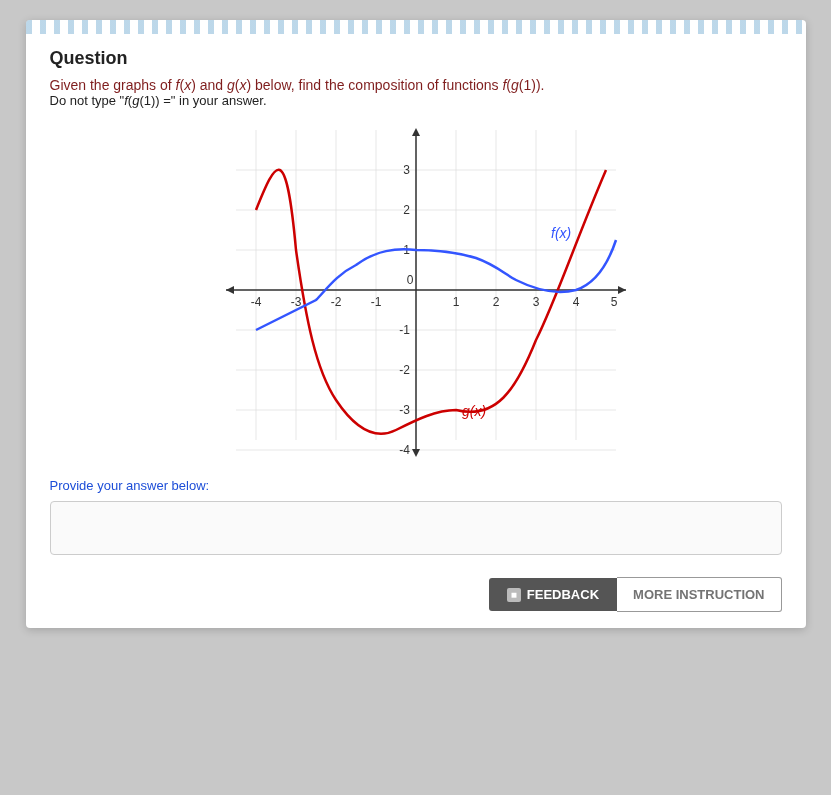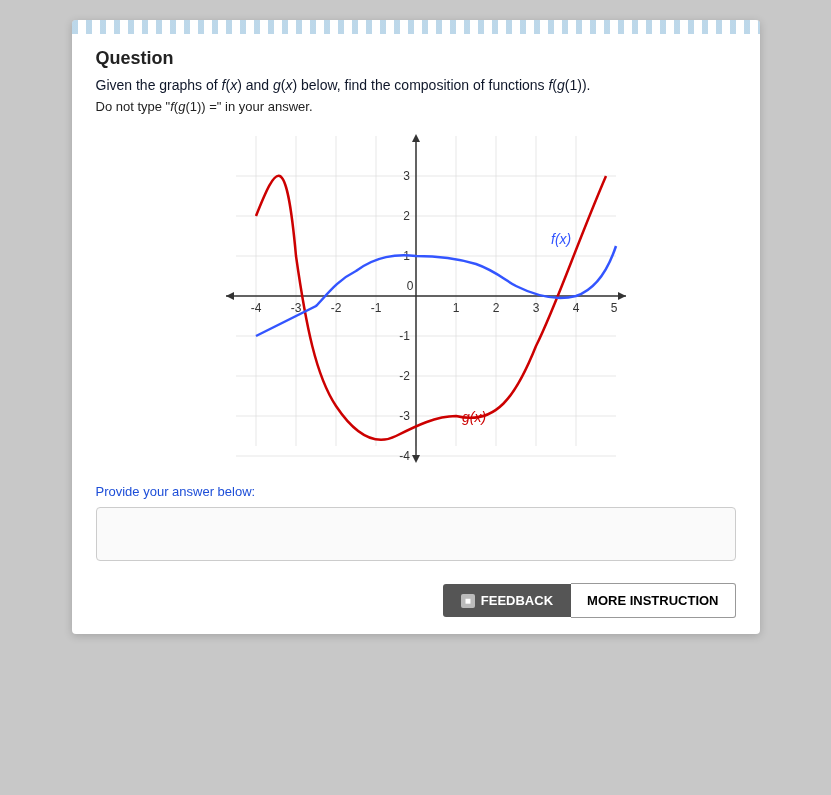--- a/index.html
+++ b/index.html
@@ -7,35 +7,34 @@
       background: #c8c8c8;
       font-family: Arial, sans-serif;
       display: flex;
       justify-content: center;
       align-items: flex-start;
       min-height: 795px;
       padding: 20px;
     }
     .card {
       background: #fff;
-      width: 688px;
+      width: 780px;
       border-radius: 4px;
       padding: 20px 24px 16px 24px;
       box-shadow: 0 2px 8px rgba(0,0,0,0.18);
     }
     .question-title {
       font-size: 18px;
       font-weight: bold;
       margin-bottom: 8px;
       color: #222;
     }
     .question-text {
       font-size: 14px;
-      color: #0f172a;
-      margin-bottom: 6px;
+      color: #7f1d1d;
     }
     .question-note {
       font-size: 13px;
       color: #222;
       margin-bottom: 12px;
     }
     .graph-container {
       display: flex;
       justify-content: center;
       margin-bottom: 18px;
@@ -82,21 +81,21 @@
       height: 14px;
       background: #bbb;
       border-radius: 2px;
       font-size: 10px;
       color: #fff;
       text-align: center;
       line-height: 14px;
     }
     .more-btn {
       background: #fff;
-      color: #000000;
+      color: #737373;
       border: 1.5px solid #999;
       padding: 9px 16px;
       font-size: 13px;
       font-weight: bold;
       cursor: pointer;
       border-radius: 0 3px 3px 0;
       border-left: none;
     }
     
     .dot-row {

